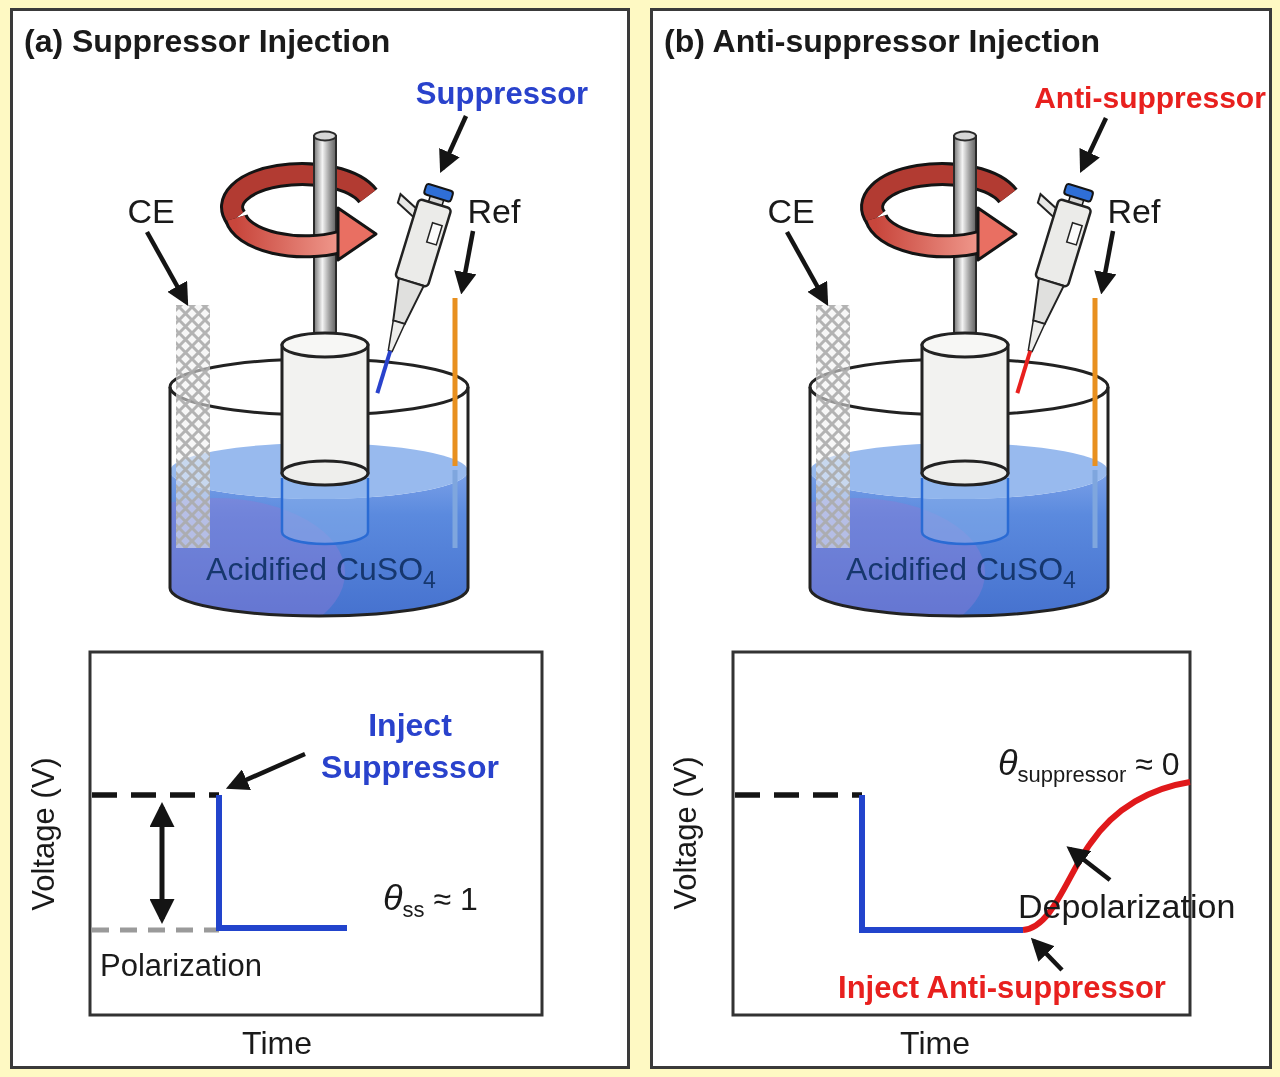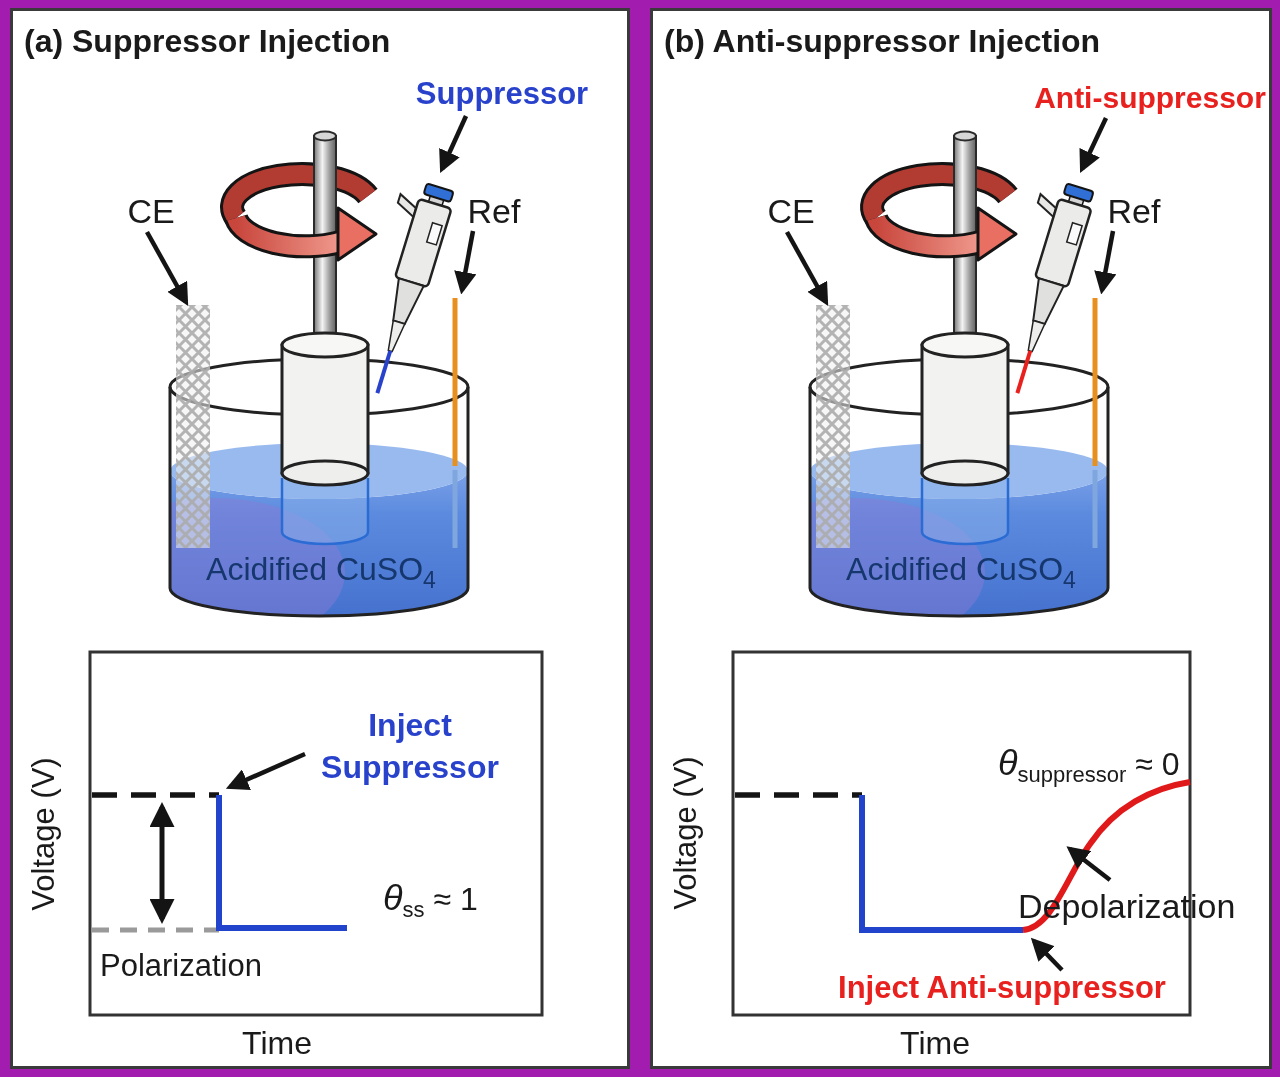--- a/index.html
+++ b/index.html
@@ -1,16 +1,16 @@
 <!DOCTYPE html>
 <html><head>
 <meta charset="utf-8">
 <style>
   html,body{margin:0;padding:0;background:#ffffff;}
-  #figure{position:relative;width:1280px;height:1077px;background:#a21caf;overflow:hidden;
+  #figure{position:relative;width:1280px;height:1077px;background:#fef9c3;overflow:hidden;
           font-family:"Liberation Sans", sans-serif;}
   svg text{font-family:"Liberation Sans", sans-serif;}
 </style>
 </head>
 <body>
 
 <div id="figure">
 <svg width="1280" height="1077" viewBox="0 0 1280 1077">
   <defs>
     <linearGradient id="rodGrad" x1="0" y1="0" x2="1" y2="0">

